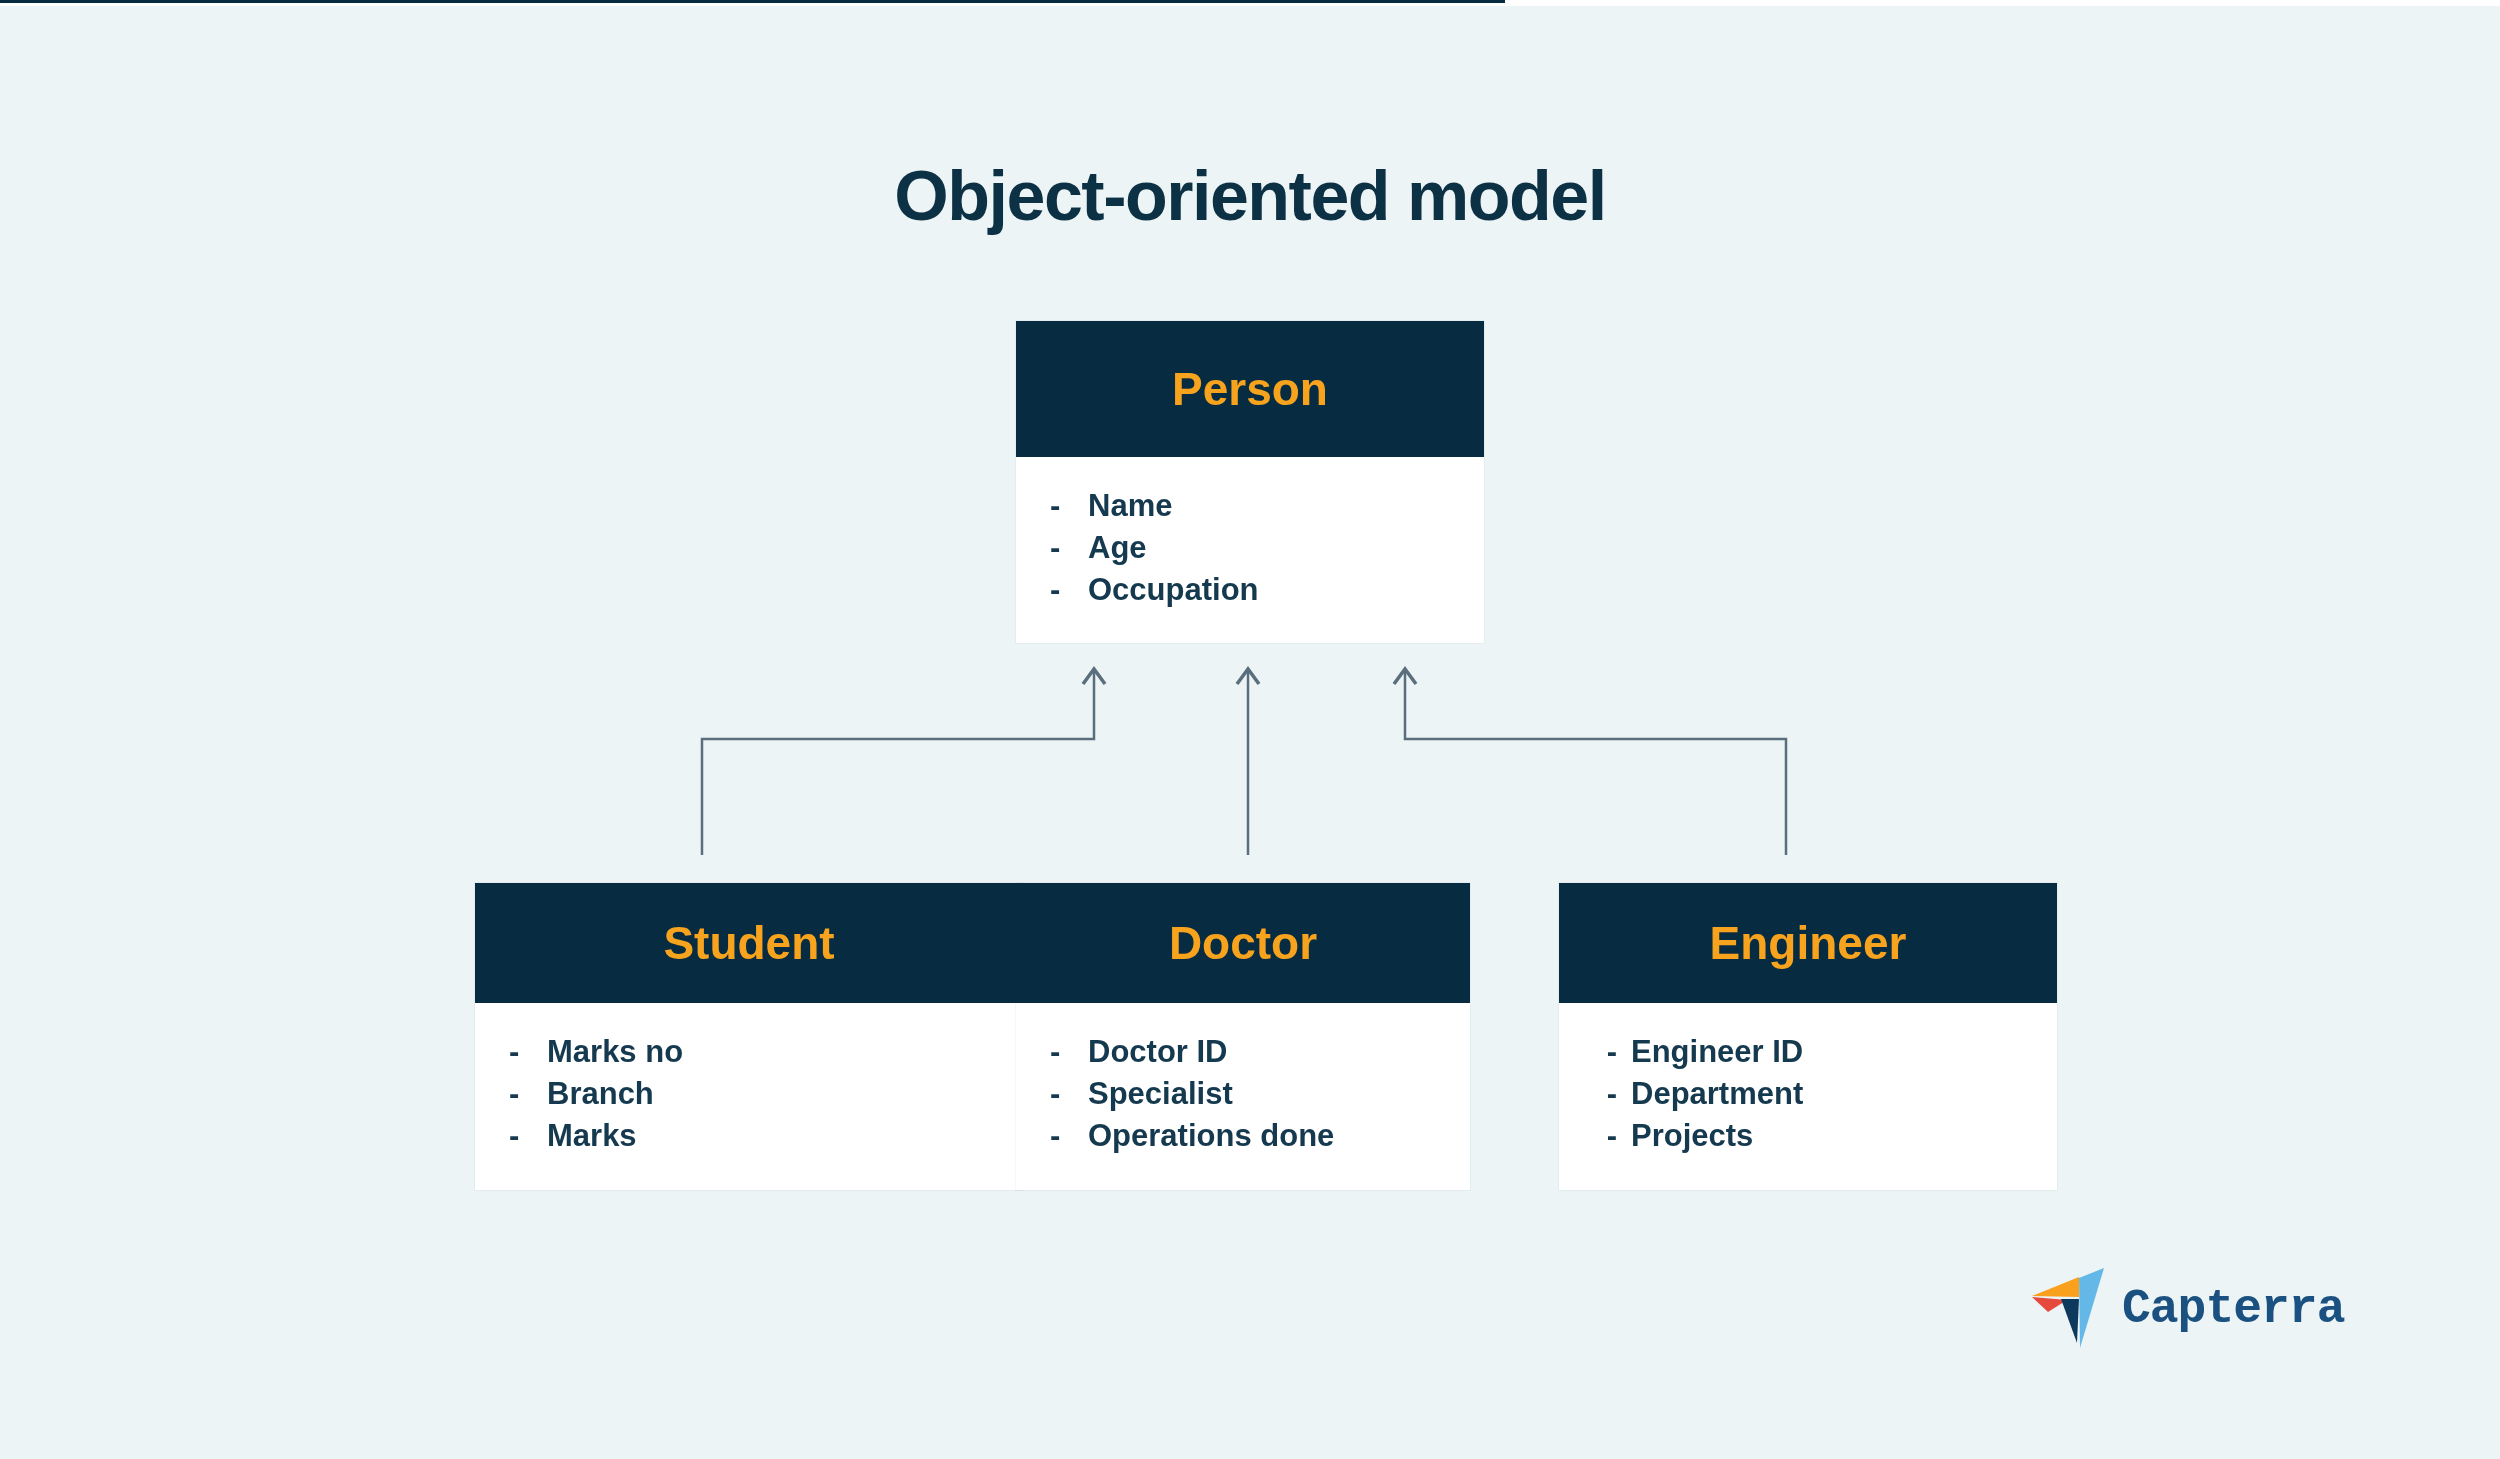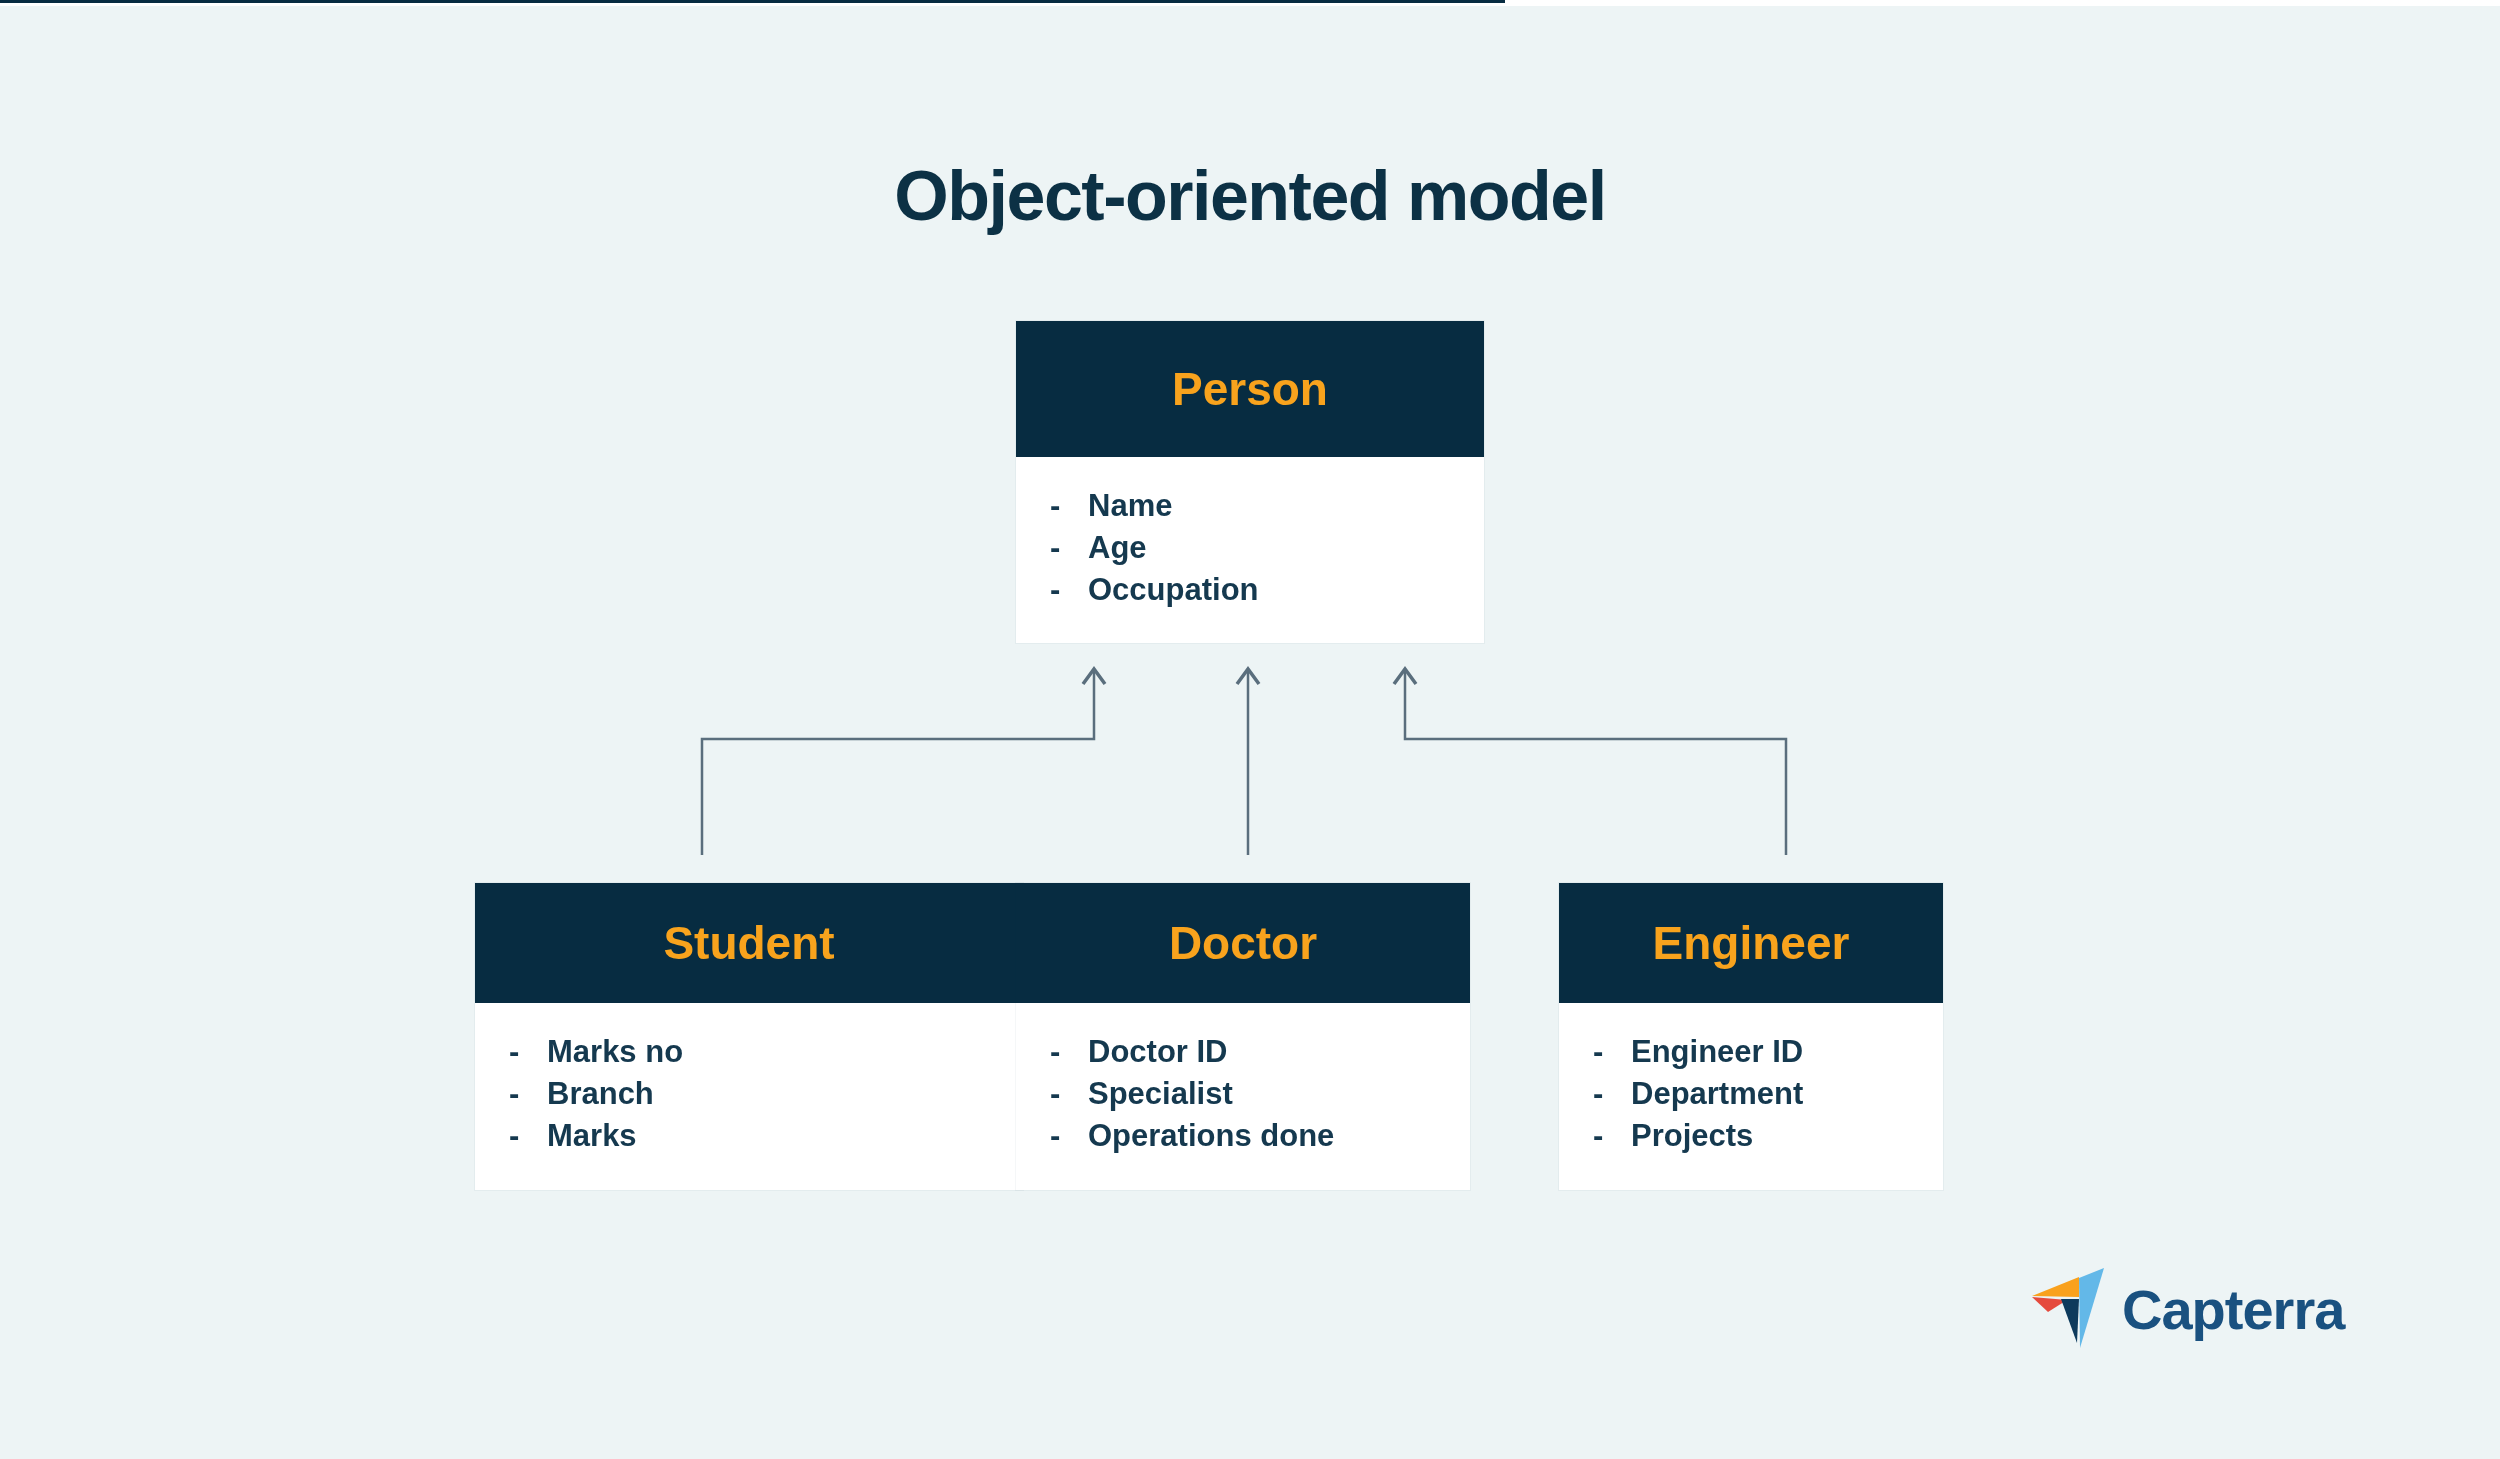--- a/index.html
+++ b/index.html
@@ -51,35 +51,36 @@
     display:flex;
     font-size:31px;font-weight:bold;line-height:42px;
     color:var(--body-text);
   }
   .attr-dash{width:38px;flex:0 0 38px;}
   .box-person{left:1016px;top:321px;width:468px;}
   .box-person .class-header{height:136px;}
   .box-person .class-body{height:186px;}
   .box-student{left:475px;top:883px;width:548px;}
   .box-doctor{left:1016px;top:883px;width:454px;}
-  .box-engineer{left:1559px;top:883px;width:384px;}
+  .box-engineer{left:1559px;top:883px;width:498px;text-align:center;}
   .box-student .class-header,.box-doctor .class-header,.box-engineer .class-header{height:120px;}
   .box-student .class-body,.box-doctor .class-body,.box-engineer .class-body{height:187px;}
   .connector-layer{
     position:absolute;left:0;top:0;width:2500px;height:1459px;
     pointer-events:none;
   }
   .logo{
     position:absolute;left:2028px;top:1264px;height:88px;
     display:flex;align-items:center;gap:14px;
   }
   .logo-text{
-    font-size:56px;font-weight:bold;letter-spacing:-1px;
+    font-size:48px;font-weight:bold;letter-spacing:-1px;
     color:var(--logo-blue);
     padding-top:2px;
+    font-family:Liberation Mono, monospace;
   }
 </style>
 </head>
 <body>
 
 <div class="top-white-strip"></div>
 <div class="top-navy-line"></div>
 
 <h1 class="diagram-title">Object-oriented model</h1>
 

